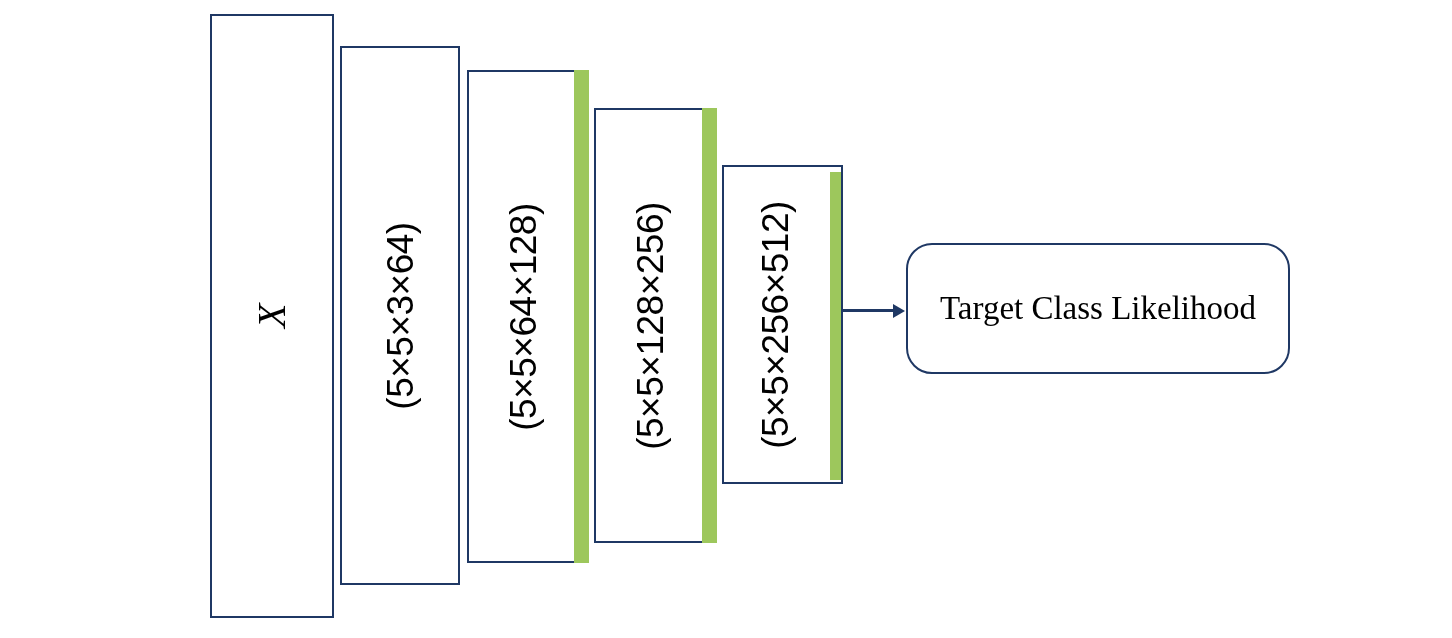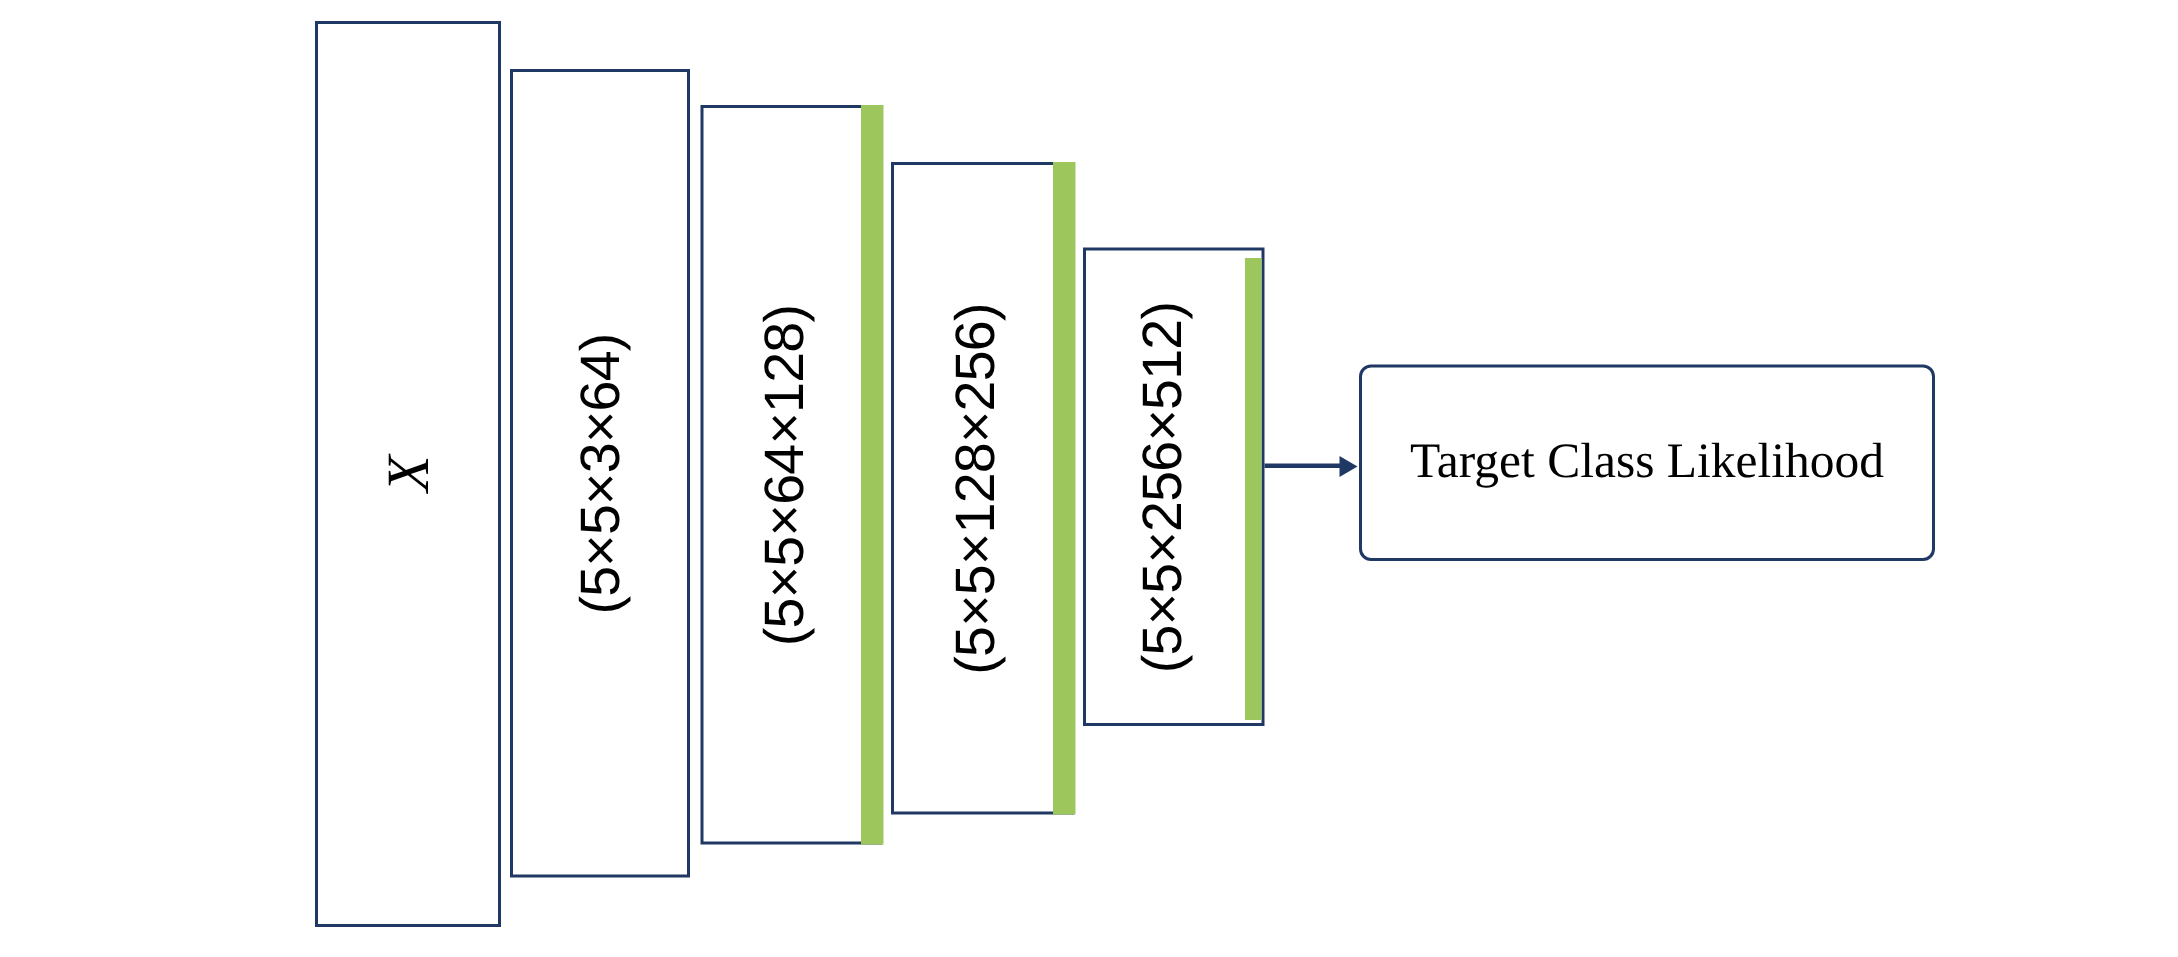--- a/index.html
+++ b/index.html
@@ -62,21 +62,21 @@
     border-bottom: 7px solid transparent;
     border-left: 12px solid #1F3864;
   }
 
   
   .round-box {
     position: absolute;
     box-sizing: border-box;
     background: #ffffff;
     border: 2.5px solid #1F3864;
-    border-radius: 8px;
+    border-radius: 26px;
     display: flex;
     align-items: center;
     justify-content: center;
   }
   .round-box-label {
     font-family: "Liberation Serif", "DejaVu Serif", serif;
     font-size: 33px;
     color: #000000;
     white-space: nowrap;
   }

